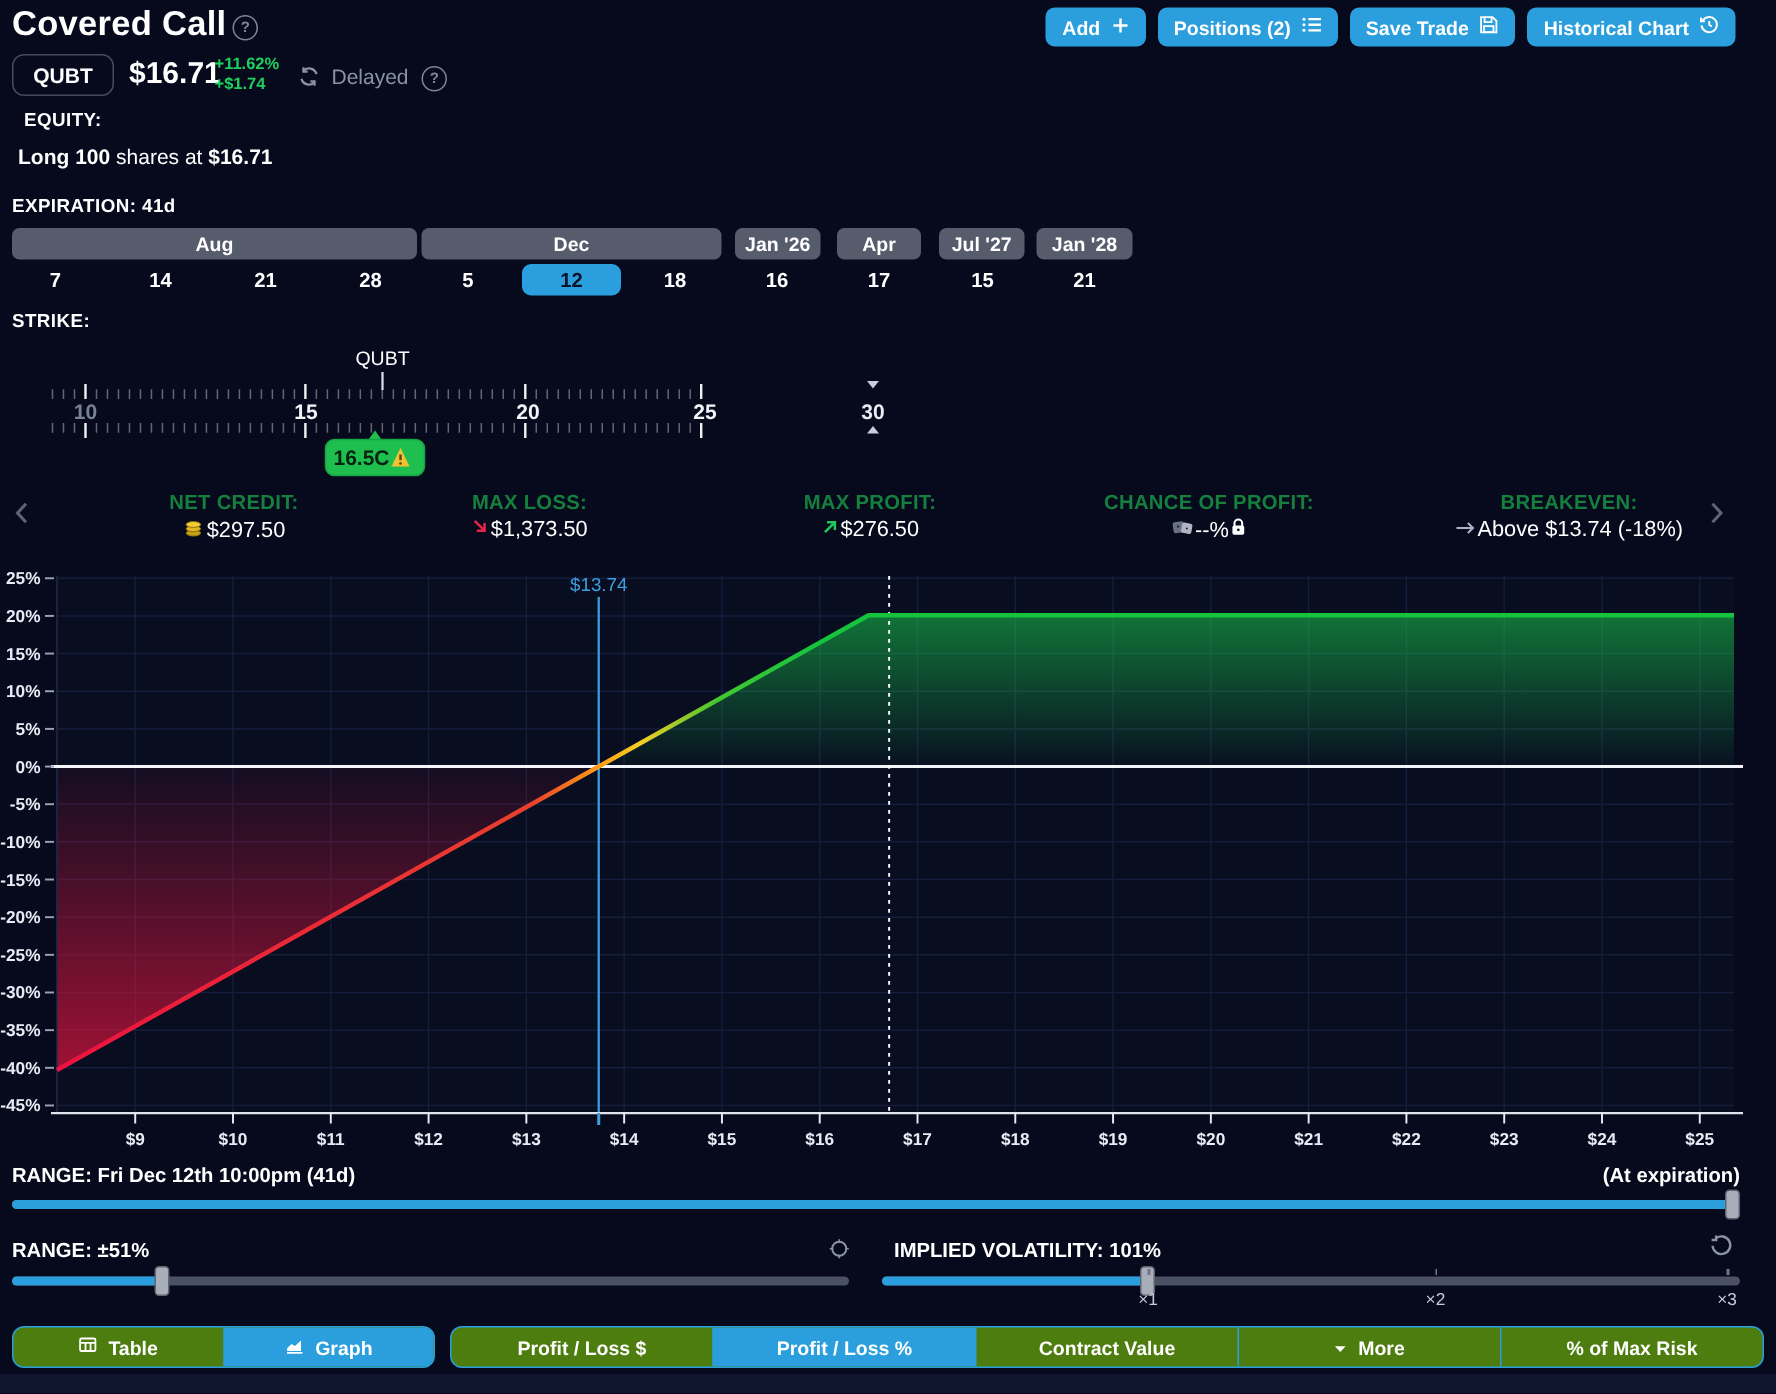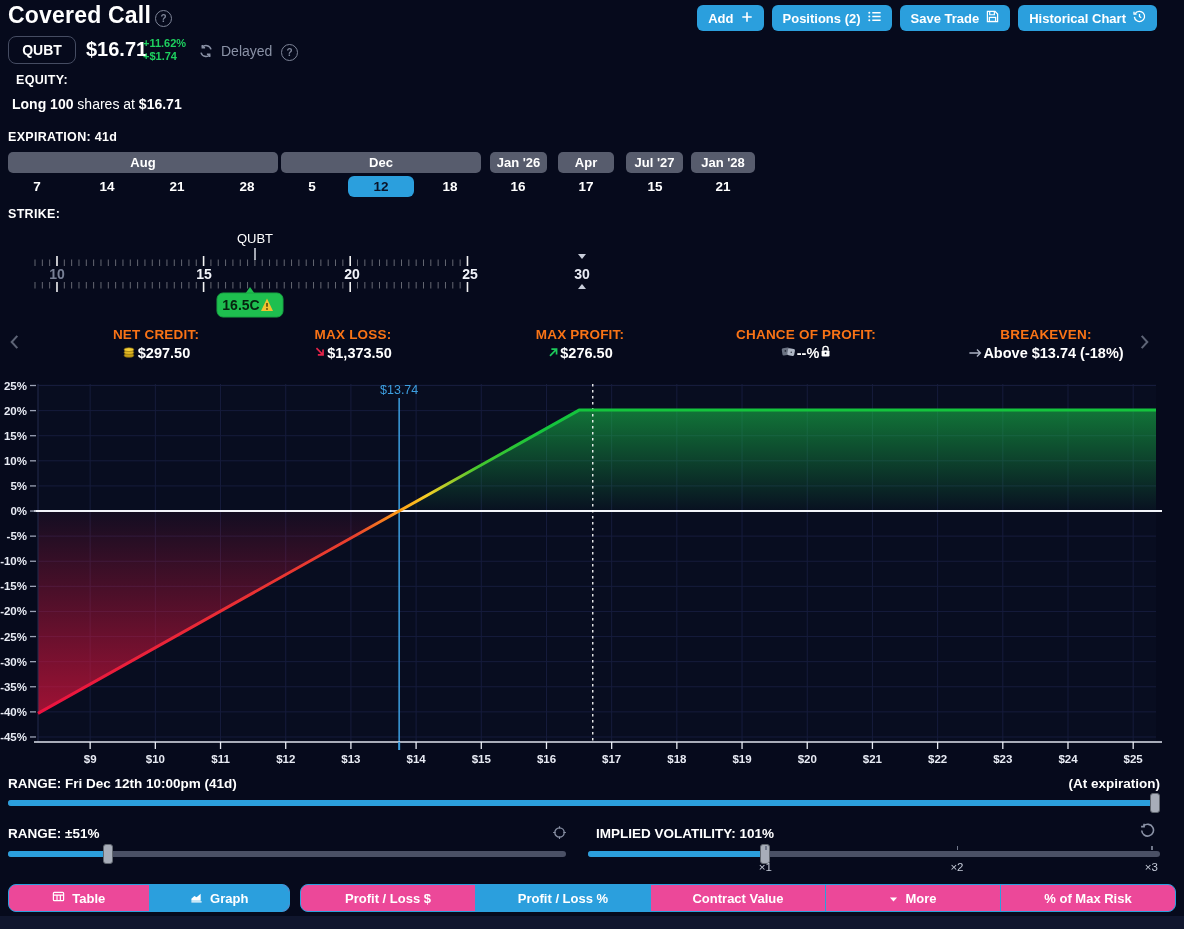--- a/index.html
+++ b/index.html
@@ -26,33 +26,33 @@
   .b{font-weight:700;}
   
   .exp-wrap{left:0;top:152px;width:780px;height:46px;}
   .month{position:absolute;top:0;height:21px;background:#575C6D;border-radius:5px;display:flex;
          align-items:center;justify-content:center;font-size:13px;font-weight:700;cursor:pointer;}
   .dateopt{position:absolute;top:24px;height:21px;width:56px;transform:translateX(-50%);display:flex;
          align-items:center;justify-content:center;font-size:13.5px;font-weight:700;cursor:pointer;}
   .dateopt.selected{background:#2B9FDD;border-radius:6px;color:#0A1328;width:66px;}
   
   .stat{position:absolute;transform:translateX(-50%);text-align:center;top:0;}
-  .stat-label{font-size:13.5px;font-weight:700;color:#f97316;letter-spacing:.2px;white-space:nowrap;}
-  .stat-value{font-size:14.5px;font-weight:700;margin-top:3px;display:flex;gap:1px;justify-content:center;align-items:center;white-space:nowrap;}
+  .stat-label{font-size:13.5px;font-weight:700;color:#15803d;letter-spacing:.2px;white-space:nowrap;}
+  .stat-value{font-size:14.5px;font-weight:400;margin-top:3px;display:flex;gap:1px;justify-content:center;align-items:center;white-space:nowrap;}
   
   .slider{height:6px;background:#4A5065;border-radius:3px;position:absolute;cursor:pointer;}
   .slider-fill{height:100%;background:#2B9FDD;border-radius:3px;width:0;}
   .slider-handle{position:absolute;top:-7px;width:10px;height:20px;background:#A7ADB9;
                  border:1px solid #60666F;border-radius:3px;box-sizing:border-box;cursor:grab;}
   .iv-marker{position:absolute;top:10px;transform:translateX(-50%);font-size:11.5px;color:#C6CCD9;}
   .iv-tick{position:absolute;top:-5px;width:1.5px;height:4px;background:#70778A;}
   .row-label{font-size:13.5px;font-weight:700;white-space:nowrap;}
   
   .tabgroup{top:884px;height:28px;display:flex;border:1px solid #2B9FDD;border-radius:8px;
-            overflow:hidden;background:#ec4899;box-sizing:border-box;}
+            overflow:hidden;background:#4d7c0f;box-sizing:border-box;}
   .vtab{flex:1;display:flex;align-items:center;justify-content:center;gap:7px;font-size:13px;
         font-weight:700;border-left:1px solid #2B9FDD;cursor:pointer;white-space:nowrap;}
   .vtab:first-child{border-left:none;}
   .vtab.selected{background:#2B9FDD;}
   .footer-strip{left:0;top:916px;width:1184px;height:13px;background:#10162E;}
   .chev{font-size:0;}
   svg text{font-family:"Liberation Sans",sans-serif;}
 </style>
 </head>
 <body>

